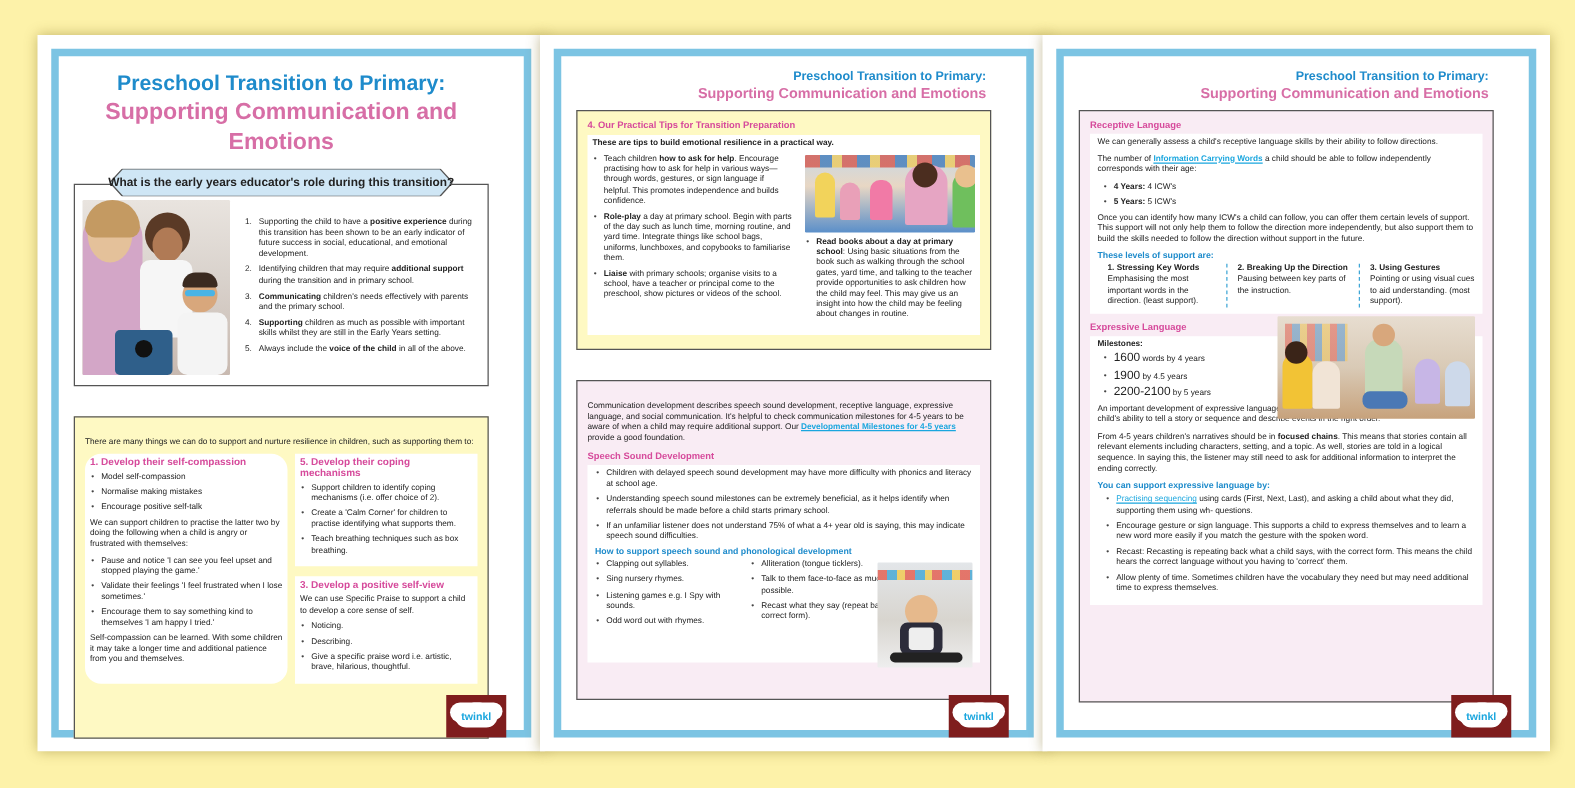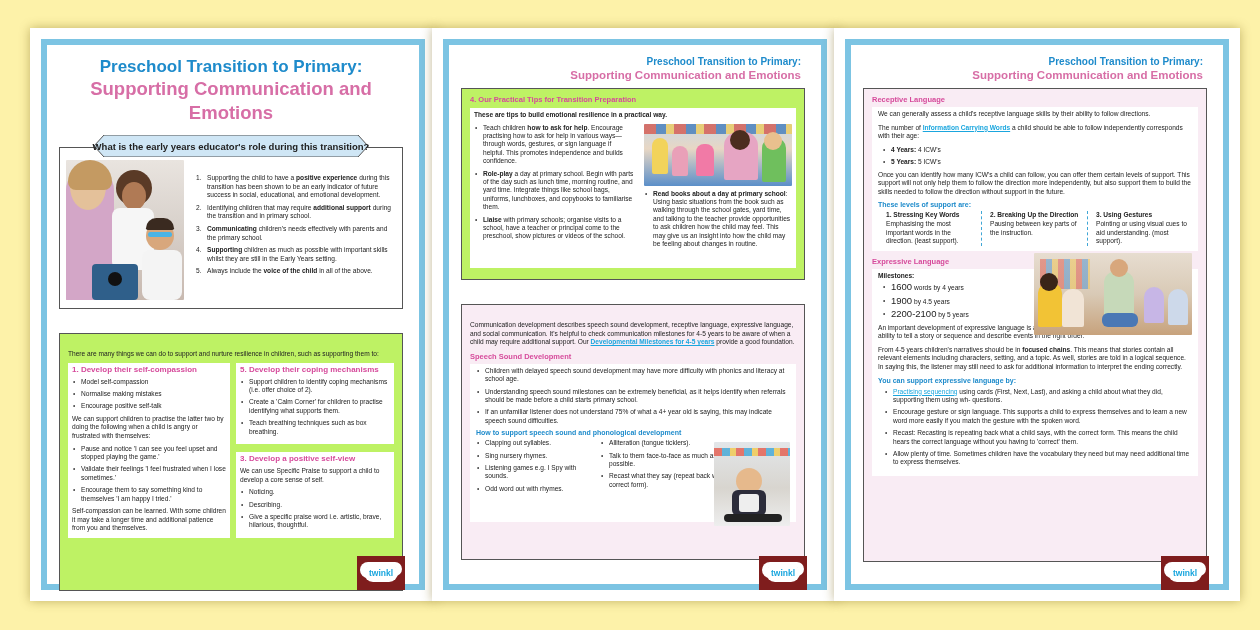--- a/index.html
+++ b/index.html
@@ -21,37 +21,37 @@
   }
   .sheet.p1 { left: 30px; }
   .sheet.p2 { left: 432px; top: 28px; }
   .sheet.p3 { left: 834px; }
   .frame {
     position: relative;
     width: 100%;
     height: 100%;
     border: 6px solid #7cc4e3;
     background: #fff;
-    padding: 8px 16px 0 12px;
+    padding: 8px 28px 0 12px;
   }
   .title-center { text-align: center; margin-top: 4px; }
   .title-right { text-align: right; margin-top: 2px; padding-right: 4px; }
   .t1 { color: #1e8bcb; font-weight: bold; }
   .t2 { color: #d76ea6; font-weight: bold; }
   .p1 .t1 { font-size: 17px; line-height: 20px; }
   .p1 .t2 { font-size: 18.5px; line-height: 24px; }
   .p2 .t1, .p3 .t1 { font-size: 10px; line-height: 13px; }
   .p2 .t2, .p3 .t2 { font-size: 11.5px; line-height: 14px; }
 
   .box {
     position: relative;
     border: 1px solid #555;
     background: #fff;
   }
-  .box.blue { background: #bef264; }
+  .box.blue { background: #fef9c3; }
   .box.pink { background: #f9ecf4; }
 
   .banner {
     position: absolute;
     left: 50%;
     transform: translateX(-50%);
     top: -12px;
     height: 22px;
     display: flex;
     align-items: center;
@@ -130,21 +130,21 @@
         <li><span class="num">2.</span><span>Identifying children that may require </span><b>additional support</b><span> during the transition and in primary school.</span></li>
         <li><span class="num">3.</span><span></span><b>Communicating</b><span> children's needs effectively with parents and the primary school.</span></li>
         <li><span class="num">4.</span><span></span><b>Supporting</b><span> children as much as possible with important skills whilst they are still in the Early Years setting.</span></li>
         <li><span class="num">5.</span><span>Always include the </span><b>voice of the child</b><span> in all of the above.</span></li>
       </ol>
     </div>
 
     <div class="box blue" style="margin-top:24px;height:258px;padding:16px 8px 6px 8px;">
       <p class="txt" style="margin-bottom:4px;">There are many things we can do to support and nurture resilience in children, such as supporting them to:</p>
       <div style="display:flex;gap:6px;">
-        <div class="inner-white" style="width:162px;padding:2px 4px 4px 4px;">
+        <div class="inner-white" style="width:162px;padding:2px 4px 4px 4px;border-radius:13px;">
           <div class="sub-h" style="margin-bottom:4px;">1. Develop their self-compassion</div>
           <ul class="b">
             <li>Model self-compassion</li>
             <li>Normalise making mistakes</li>
             <li>Encourage positive self-talk</li>
           </ul>
           <p class="txt" style="margin-bottom:4px;">We can support children to practise the latter two by doing the following when a child is angry or frustrated with themselves:</p>
           <ul class="b">
             <li>Pause and notice 'I can see you feel upset and stopped playing the game.'</li>
             <li>Validate their feelings 'I feel frustrated when I lose sometimes.'</li>

